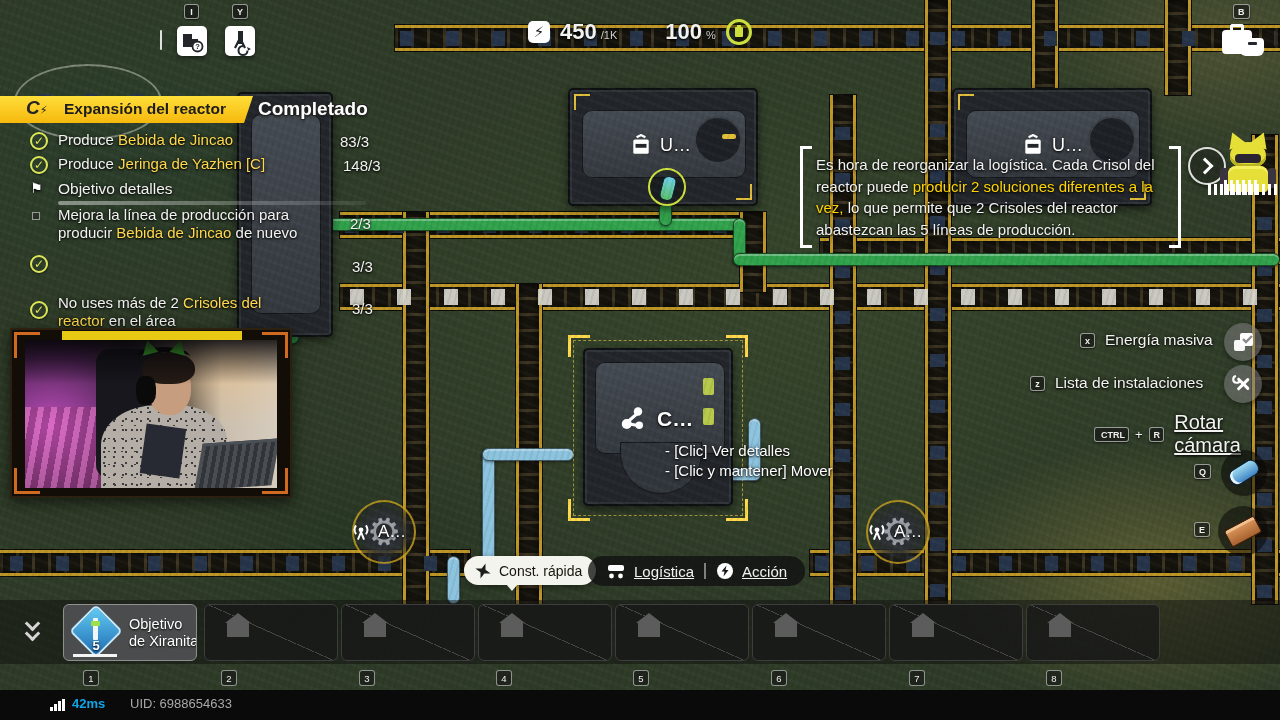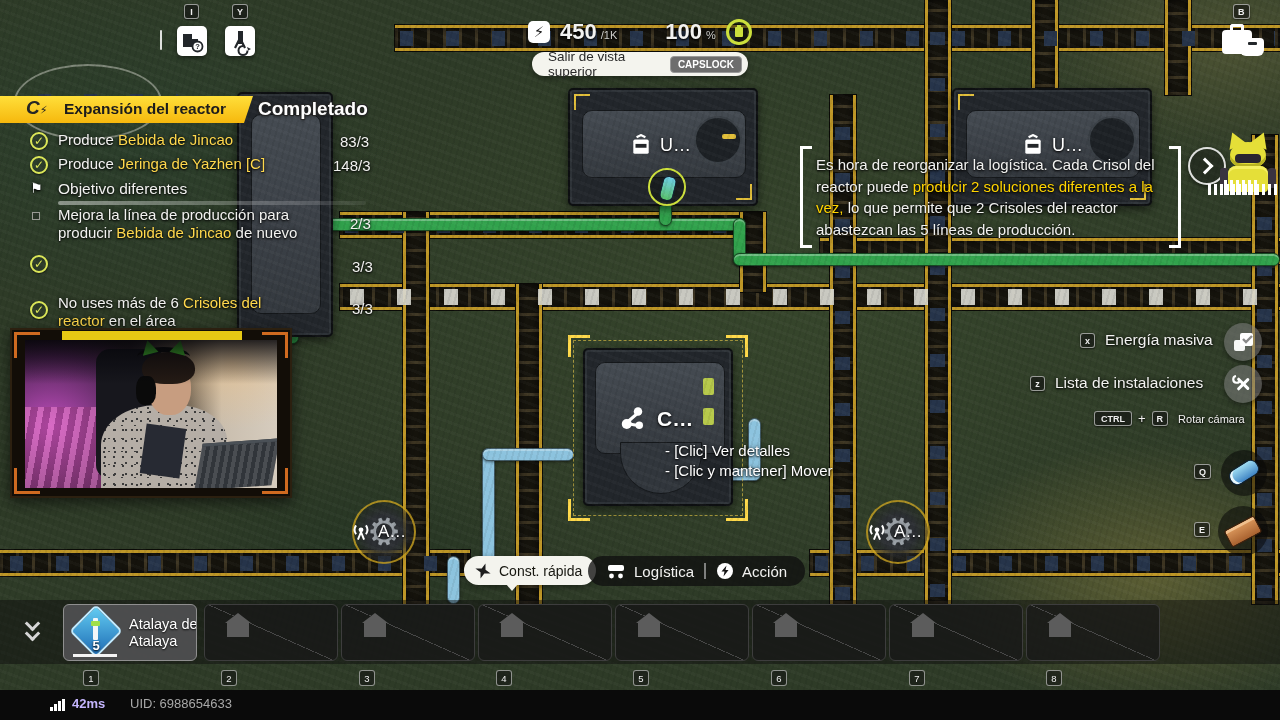--- a/index.html
+++ b/index.html
@@ -48,21 +48,21 @@
   .qrow{position:absolute;left:30px;display:flex;align-items:flex-start;}
   .chk{flex:0 0 18px;width:18px;height:18px;border:2px solid #dbe658;border-radius:50%;color:#dbe658;
     font-size:12px;font-weight:bold;line-height:14px;text-align:center;margin-top:1px;
     text-shadow:none;box-shadow:0 1px 2px rgba(0,0,0,.6);}
   .qtxt{font-size:15px;line-height:17.5px;margin-left:10px;}
   .qprog{position:absolute;font-size:15px;}
   
   .cbtn{border-radius:50%;background:rgba(125,125,125,.55);box-shadow:0 2px 5px rgba(0,0,0,.45);
     display:flex;align-items:center;justify-content:center;}
   
-  .pill-dark{background:rgba(16,16,16,.78);border-radius:17px;color:#f2f2f0;display:flex;align-items:center;}
+  .pill-dark{background:rgba(16,16,16,.78);border-radius:17px;color:#f2f2f0;display:flex;align-items:center;text-decoration:underline;}
   .pill-light{background:#f4f4ee;border-radius:15px;color:#16160f;display:flex;align-items:center;box-shadow:0 2px 6px rgba(0,0,0,.4);}
   
   .slot{position:absolute;top:604px;width:134px;height:57px;background:rgba(24,24,24,.74);
     border:1px solid #3d3d3d;border-radius:6px;overflow:hidden;}
   .slot .diag{position:absolute;inset:0;background:linear-gradient(24deg,transparent 49.5%,#474747 49.5%,#474747 50.3%,transparent 50.3%);}
   .house{position:absolute;left:22px;top:18px;width:22px;height:14px;background:#5c5c5c;}
   .house:before{content:"";position:absolute;left:-2px;top:-10px;border-left:13px solid transparent;
     border-right:13px solid transparent;border-bottom:10px solid #5c5c5c;}
   .numkey{position:absolute;top:670px;width:16px;height:16px;border:1px solid rgba(255,255,255,.5);border-radius:3px;
     background:rgba(18,18,18,.55);color:#eee;font-size:9.5px;line-height:15px;text-align:center;}
@@ -244,66 +244,62 @@
     <span class="wt tsh" style="font-size:22px;font-weight:bold;margin-left:10px;">450</span>
     <span class="tsh" style="font-size:11px;color:#d0d0cc;margin-left:4px;margin-top:6px;">/1K</span>
     <span class="wt tsh" style="font-size:22px;font-weight:bold;margin-left:48px;">100</span>
     <span class="tsh" style="font-size:11px;color:#d0d0cc;margin-left:4px;margin-top:6px;">%</span>
     <span style="width:26px;height:26px;border:3px solid #ccdf3c;border-radius:50%;margin-left:10px;position:relative;background:rgba(20,22,12,.5);">
       <span class="abs" style="left:6px;top:5px;width:8px;height:10px;background:#ccdf3c;border-radius:1px;"></span>
       <span class="abs" style="left:8px;top:3px;width:4px;height:2px;background:#ccdf3c;"></span>
     </span>
   </div>
 
-  <div class="abs pill-light" style="left:532px;top:52px;width:216px;height:24px;padding:0 6px 0 16px;justify-content:space-between;">
-    <span style="font-size:13.5px;color:#2a2a2a;">Salir de vista superior</span>
-    <span style="background:#6d6d6d;color:#fff;font-size:10px;font-weight:bold;padding:2px 7px;border-radius:4px;border:1px solid #999;">CAPSLOCK</span>
-  </div>
 
   <div class="abs" style="left:0;top:96px;width:400px;">
     <div style="position:absolute;left:0;top:0;width:253px;height:27px;background:linear-gradient(180deg,#ffdf3a,#f6b80d);clip-path:polygon(0 0,100% 0,calc(100% - 9px) 100%,0 100%);box-shadow:0 2px 5px rgba(0,0,0,.4);">
       <span style="position:absolute;left:26px;top:1px;font-size:19px;font-weight:900;color:#262626;font-style:italic;">C<span style="font-size:11px;font-style:normal;">⚡</span></span>
       <span style="position:absolute;left:64px;top:4px;font-size:15.5px;font-weight:bold;color:#1c1c1c;">Expansión del reactor</span>
     </div>
     <span class="outl" style="position:absolute;left:258px;top:2px;font-size:19px;font-weight:bold;color:#fff;">Completado</span>
 
     <div class="qrow" style="top:35px;width:300px;">
       <span class="chk">✓</span>
       <span class="qtxt tsh"><span class="wt">Produce </span><span class="yl">Bebida de Jincao</span><span class="wt"></span></span>
     </div>
     <span class="abs qprog wt tsh" style="left:340px;top:37px;">83/3</span>
 
     <div class="qrow" style="top:59px;width:300px;">
       <span class="chk">✓</span>
       <span class="qtxt tsh"><span class="wt">Produce </span><span class="yl">Jeringa de Yazhen [C]</span><span class="wt"></span></span>
     </div>
-    <span class="abs qprog wt tsh" style="left:333px;top:61px;">148/3</span>
+    <span class="abs qprog wt tsh" style="left:333px;top:61px;padding-left:10px;">148/3</span>
 
     <div class="qrow" style="top:84px;width:300px;">
       <span class="tsh" style="flex:0 0 18px;color:#fff;font-size:14px;">⚑</span>
-      <span class="qtxt wt tsh" style="font-size:15.5px;">Objetivo diferentes</span>
+      <span class="qtxt wt tsh" style="font-size:15.5px;">Objetivo detalles</span>
     </div>
     <div class="abs" style="left:58px;top:105px;width:308px;height:4px;border-radius:2px;background:linear-gradient(90deg,rgba(255,255,255,.45),rgba(255,255,255,.08));"></div>
 
     <div class="qrow" style="top:110px;width:310px;">
       <span style="flex:0 0 18px;position:relative;">
           <span style="position:absolute;left:2px;top:6px;width:8px;height:8px;border:1.5px solid #9a9a94;background:rgba(30,30,30,.3);"></span>
         </span>
       <span class="qtxt tsh" style="width:282px;"><span class="wt">Mejora la línea de producción para producir </span><span class="yl">Bebida de Jincao</span><span class="wt"> de nuevo</span></span>
     </div>
     <span class="abs qprog wt tsh" style="left:350px;top:119px;">2/3</span>
 
     <div class="qrow" style="top:145px;width:310px;">
       <span class="chk" style="margin-top:14px;">✓</span>
     </div>
     <span class="abs qprog wt tsh" style="left:352px;top:162px;">3/3</span>
 
     <div class="qrow" style="top:198px;width:310px;">
       <span class="chk" style="margin-top:7px;">✓</span>
-      <span class="qtxt tsh" style="width:245px;"><span class="wt">No uses más de 6 </span><span class="yl">Crisoles del reactor</span><span class="wt"> en el área</span></span>
+      <span class="qtxt tsh" style="width:245px;"><span class="wt">No uses más de 2 </span><span class="yl">Crisoles del reactor</span><span class="wt"> en el área</span></span>
     </div>
     <span class="abs qprog wt tsh" style="left:352px;top:204px;">3/3</span>
   </div>
 
   <div class="abs bracket-l" style="left:800px;top:146px;width:9px;height:102px;"></div>
   <div class="abs bracket-r" style="left:1172px;top:146px;width:9px;height:102px;"></div>
   <div class="abs tsh" style="left:816px;top:154px;width:362px;font-size:15px;line-height:21.5px;">
     <span class="wt">Es hora de reorganizar la logística. Cada Crisol del reactor puede </span><span style="color:#ffd400;">producir 2 soluciones diferentes a la vez,</span><span class="wt"> lo que permite que 2 Crisoles del reactor abastezcan las 5 líneas de producción.</span>
   </div>
   <div class="abs cbtn" style="left:1188px;top:147px;width:38px;height:38px;background:rgba(20,20,20,.35);border:2px solid rgba(255,255,255,.85);">
@@ -341,21 +337,21 @@
     <svg width="24" height="24" viewBox="0 0 24 24">
         <rect x="10.8" y="4" width="3" height="16" rx="1.5" fill="#fff" transform="rotate(45 12 12)"></rect>
         <rect x="10.8" y="4" width="3" height="16" rx="1.5" fill="#fff" transform="rotate(-45 12 12)"></rect>
         <path d="M5 4 a3.4 3.4 0 1 0 4 4" stroke="#fff" stroke-width="2.2" fill="none"></path>
       </svg>
   </div>
   <div class="abs" style="left:1094px;top:411px;display:flex;align-items:center;gap:6px;">
     <span class="key keysm" style="padding:0 6px;">CTRL</span>
     <span class="wt tsh" style="font-size:13px;">+</span>
     <span class="key keysm">R</span>
-    <span class="wt tsh" style="font-size:11px;margin-left:4px;">Rotar cámara</span>
+    <span class="wt tsh" style="font-size:20px;margin-left:4px;text-decoration:underline;">Rotar cámara</span>
   </div>
 
   <div class="abs" style="left:1221px;top:450px;width:46px;height:46px;border-radius:50%;background:rgba(8,8,8,.55);">
     <div class="abs" style="left:7px;top:14px;width:32px;height:17px;background:linear-gradient(180deg,#9fdcf2,#3f84c4);border-radius:8px;transform:rotate(-32deg);border:1px solid #123;box-shadow:inset 3px 0 0 #e8f6fc;"></div>
   </div>
   <span class="abs key keysm" style="left:1194px;top:464px;">Q</span>
   <div class="abs" style="left:1218px;top:506px;width:50px;height:50px;border-radius:50%;background:rgba(8,8,8,.55);">
     <div class="abs" style="left:8px;top:16px;width:34px;height:19px;background:linear-gradient(180deg,#dd9a5e,#a8612f);border-radius:3px;transform:rotate(-28deg);border:1px solid #40200c;box-shadow:inset 0 3px 0 #f0c08e;"></div>
   </div>
   <span class="abs key keysm" style="left:1194px;top:522px;">E</span>
@@ -391,21 +387,21 @@
     <div class="chev" style="position:absolute;left:3px;top:2px;"></div>
     <div class="chev" style="position:absolute;left:3px;top:12px;"></div>
   </div>
 
   <div class="slot" style="left:63px;background:rgba(82,82,84,.88);border:1px solid #8f8f8f;">
     <div class="abs" style="left:13px;top:7px;width:38px;height:38px;background:linear-gradient(135deg,#63ccf2,#1e6cb4);transform:rotate(45deg);border:2px solid #bfeaff;border-radius:5px;"></div>
     <div class="abs" style="left:29px;top:13px;width:5px;height:22px;background:#f2f6f8;border-radius:1px;"></div>
     <div class="abs" style="left:27px;top:16px;width:9px;height:5px;background:#9fe04a;border-radius:1px;"></div>
     <span class="abs" style="left:14px;top:33px;width:36px;text-align:center;color:#fff;font-size:13px;font-weight:bold;text-shadow:0 1px 2px #000;">5</span>
     <div class="abs" style="left:9px;top:49px;width:44px;height:2.5px;background:#f4f4f4;"></div>
-    <span class="abs" style="left:65px;top:11px;width:72px;color:#fff;font-size:14.5px;line-height:17px;text-shadow:0 1px 2px #000;">Atalaya de Atalaya</span>
+    <span class="abs" style="left:65px;top:11px;width:72px;color:#fff;font-size:14.5px;line-height:17px;text-shadow:0 1px 2px #000;">Objetivo de Xiranita</span>
   </div>
   <div class="slot" style="left:204px;">
       <div class="diag"></div>
       <div class="house"></div>
     </div>
   <div class="slot" style="left:341px;">
       <div class="diag"></div>
       <div class="house"></div>
     </div>
   <div class="slot" style="left:478px;">
@@ -467,17 +463,17 @@
     </div>
   </div>
 
   <div class="abs" style="left:0;top:690px;width:1280px;height:30px;background:#0a0a0a;">
     <span style="position:absolute;left:50px;top:9px;width:16px;height:12px;">
       <span style="position:absolute;left:0;bottom:0;width:3px;height:4px;background:#fff;"></span>
       <span style="position:absolute;left:4px;bottom:0;width:3px;height:7px;background:#fff;"></span>
       <span style="position:absolute;left:8px;bottom:0;width:3px;height:10px;background:#fff;"></span>
       <span style="position:absolute;left:12px;bottom:0;width:3px;height:12px;background:#fff;"></span>
     </span>
-    <span style="position:absolute;left:72px;top:6px;color:#c4b5fd;font-size:13px;font-weight:bold;">42ms</span>
+    <span style="position:absolute;left:72px;top:6px;color:#0ea5e9;font-size:13px;font-weight:bold;">42ms</span>
     <span style="position:absolute;left:130px;top:6px;color:#a8a8a8;font-size:13px;">UID: 6988654633</span>
   </div>
 
 </div>
 
 </body></html>

